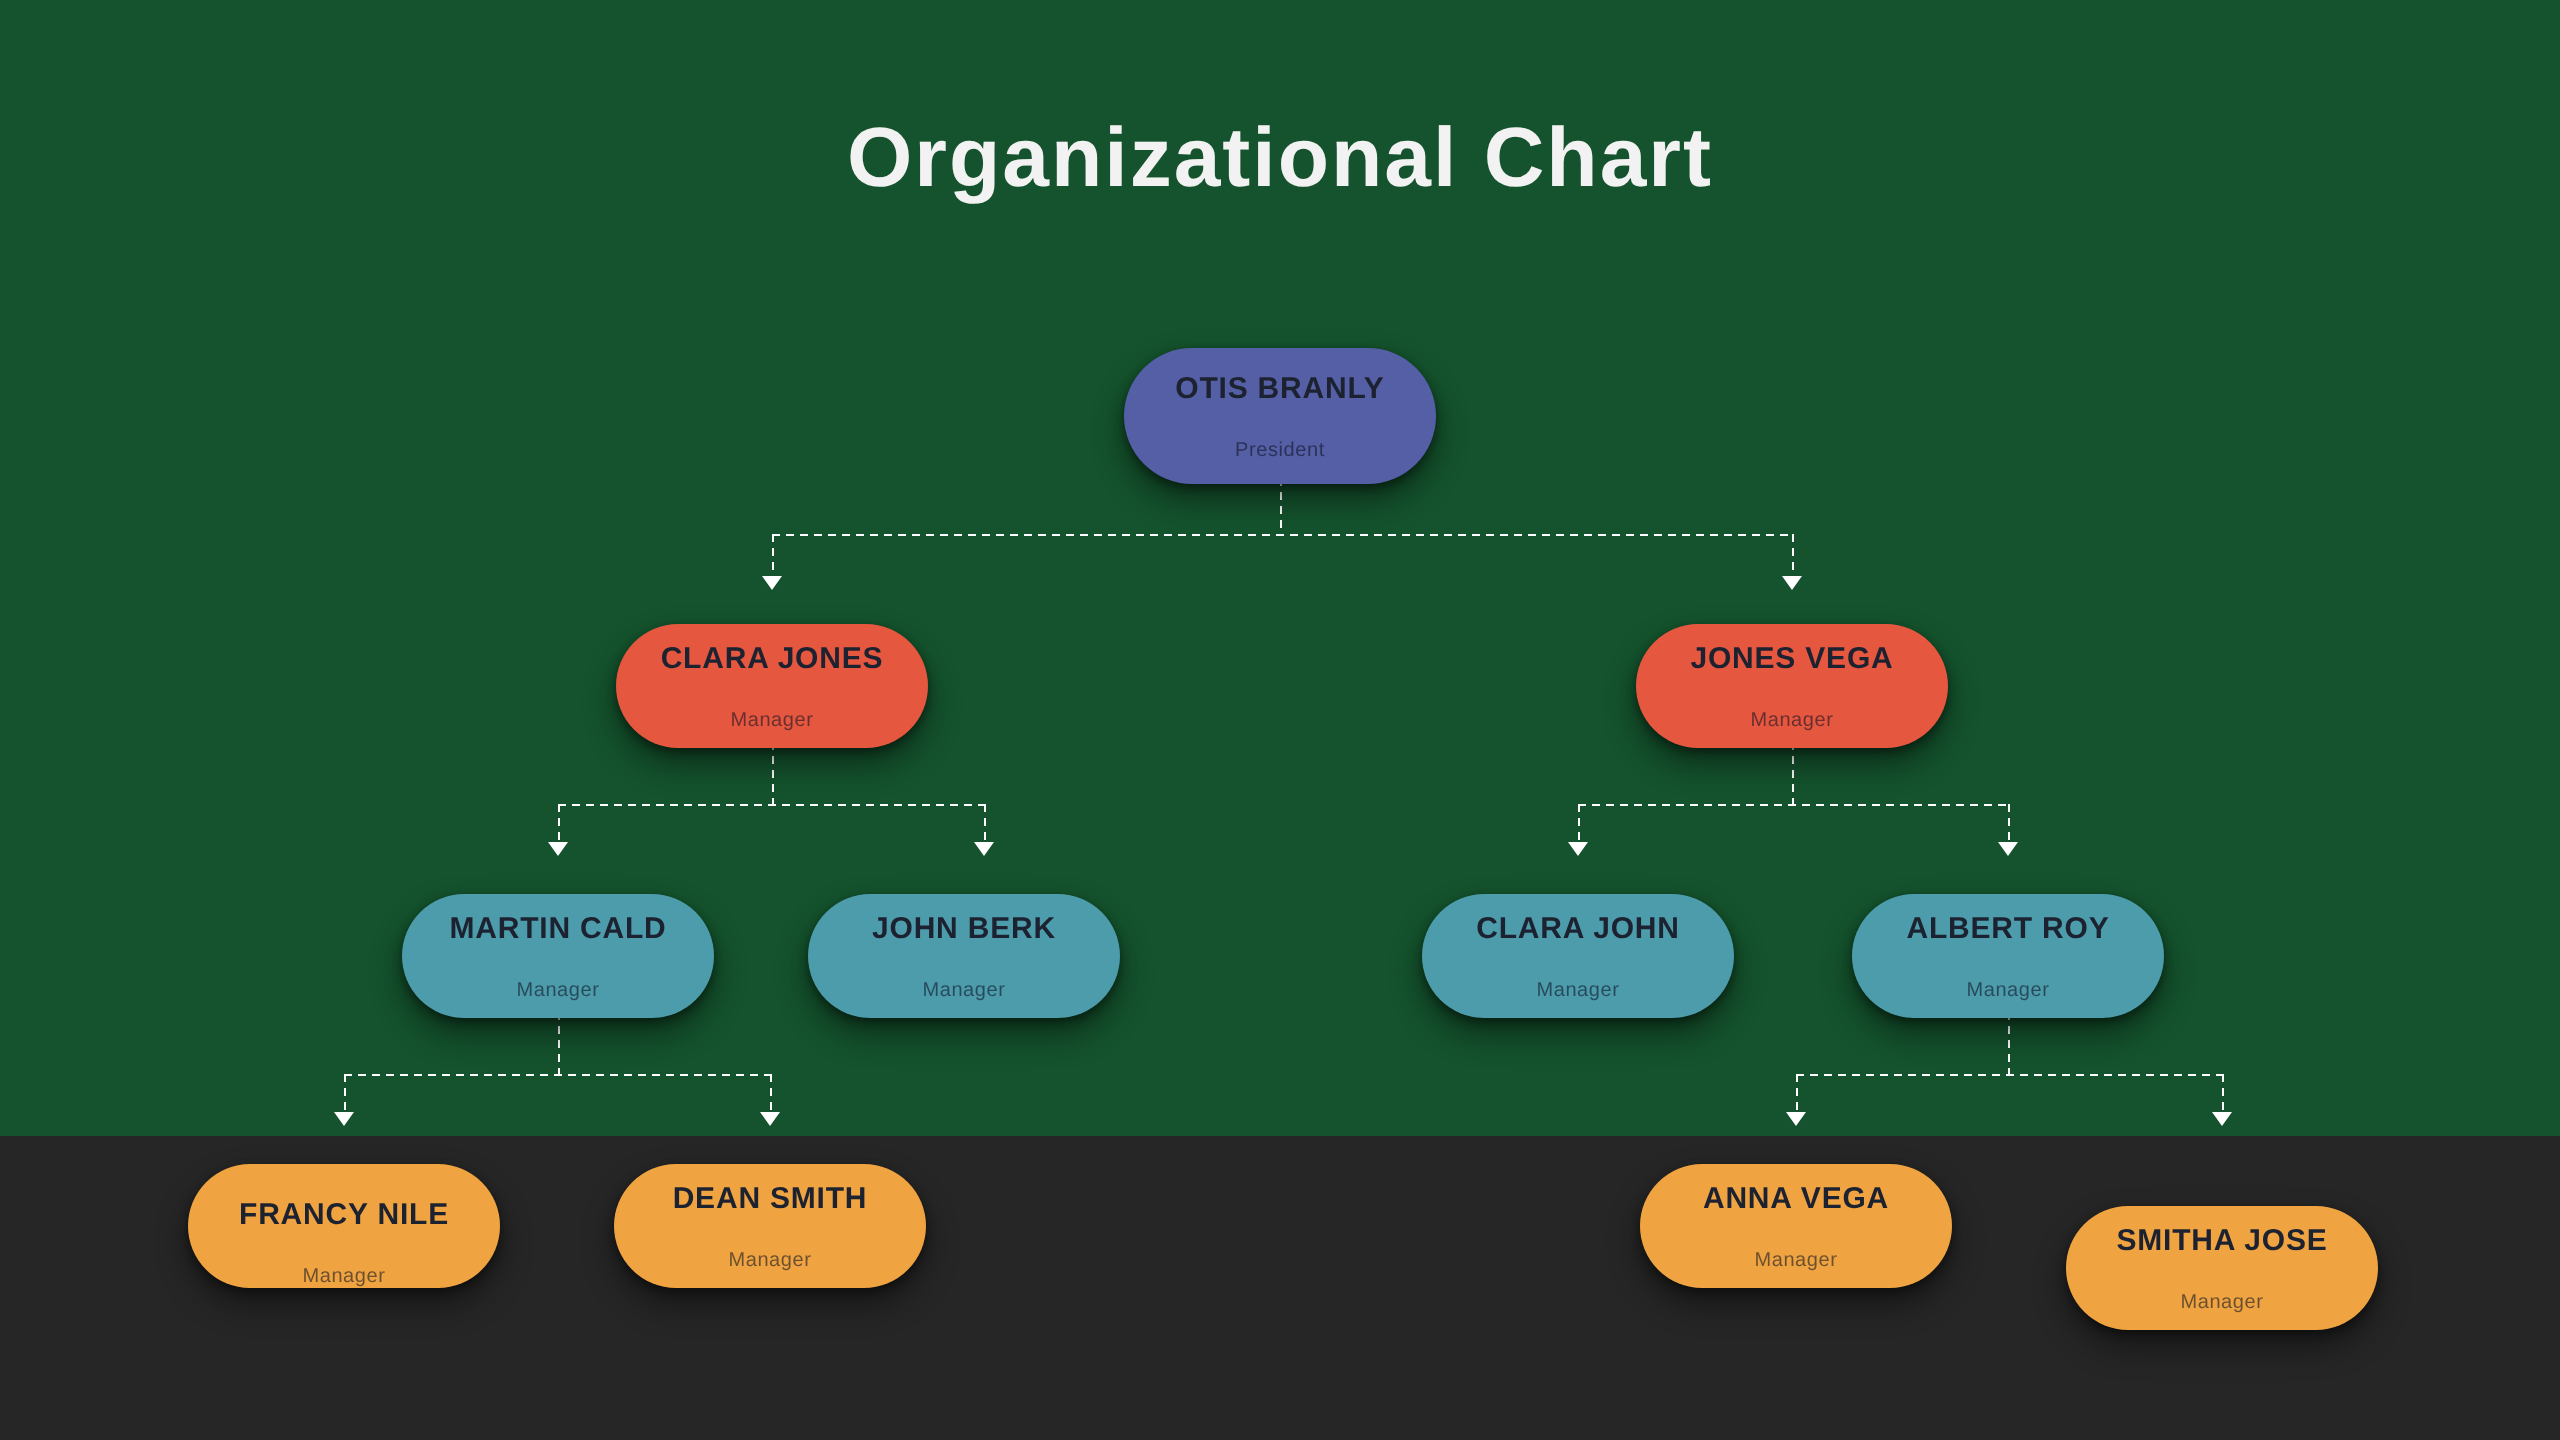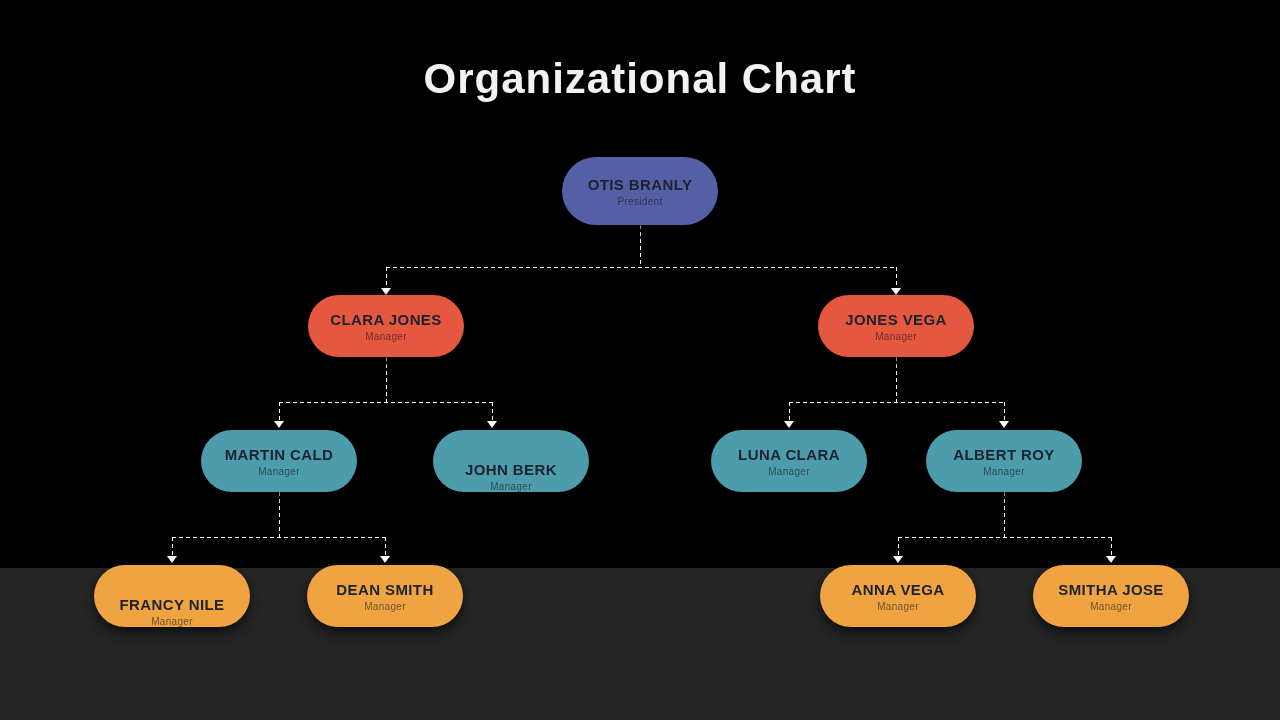--- a/index.html
+++ b/index.html
@@ -2,36 +2,37 @@
 <html><head>
 <meta charset="utf-8">
 <style>
   html, body { margin: 0; padding: 0; }
   body {
     width: 1280px; height: 720px;
     background: #262626;
     font-family: "Liberation Sans", "DejaVu Sans", sans-serif;
     overflow: hidden;
   }
-  .slide { position: relative; width: 1280px; height: 568px; background: #000000; }
+  .slide { position: relative; width: 1280px; height: 568px; background: #14532d; }
 
   .title {
     position: absolute; top: 55px; left: 0; width: 100%;
     text-align: center;
     font-size: 42px; font-weight: bold; letter-spacing: 1px;
     color: #f2f2f2;
   }
 
   .node {
     position: absolute;
     border-radius: 999px;
     display: flex; flex-direction: column;
     align-items: center; justify-content: center;
-    gap: 3px;
+    gap: 17px;
     box-shadow: 0 8px 16px rgba(0,0,0,0.45), 0 2px 5px rgba(0,0,0,0.4);
+    margin-top: 17px;
   }
   .node .name {
     font-size: 15px; font-weight: bold;
     color: #1d2231; letter-spacing: 0.4px;
     white-space: nowrap;
   }
   .node .role {
     font-size: 10px;
     color: rgba(14, 18, 32, 0.58);
     letter-spacing: 0.3px;
@@ -118,27 +119,27 @@
   <div class="node" style="left: 818px; top: 295px; width: 156px; height: 62px; background-color: rgb(230, 87, 64);">
     <div class="name">JONES VEGA</div>
     <div class="role">Manager</div>
   </div>
 
   <div class="node" style="left: 201px; top: 430px; width: 156px; height: 62px; background-color: rgb(76, 156, 171); text-align: center;">
     <div class="name">MARTIN CALD</div>
     <div class="role">Manager</div>
   </div>
 
-  <div class="node" style="left: 433px; top: 430px; width: 156px; height: 62px; background-color: rgb(76, 156, 171); justify-content: flex-end;">
+  <div class="node" style="left: 404px; top: 430px; width: 156px; height: 62px; background-color: rgb(76, 156, 171);">
     <div class="name">JOHN BERK</div>
     <div class="role">Manager</div>
   </div>
 
   <div class="node" style="left: 711px; top: 430px; width: 156px; height: 62px; background-color: rgb(76, 156, 171);">
-    <div class="name">LUNA CLARA</div>
+    <div class="name">CLARA JOHN</div>
     <div class="role">Manager</div>
   </div>
 
   <div class="node" style="left: 926px; top: 430px; width: 156px; height: 62px; background-color: rgb(76, 156, 171);">
     <div class="name">ALBERT ROY</div>
     <div class="role">Manager</div>
   </div>
 
   <div class="node" style="left: 94px; top: 565px; width: 156px; height: 62px; background-color: rgb(239, 164, 65); justify-content: flex-end;">
     <div class="name">FRANCY NILE</div>
@@ -148,18 +149,18 @@
   <div class="node" style="left: 307px; top: 565px; width: 156px; height: 62px; background-color: rgb(239, 164, 65);">
     <div class="name">DEAN SMITH</div>
     <div class="role">Manager</div>
   </div>
 
   <div class="node" style="left: 820px; top: 565px; width: 156px; height: 62px; background-color: rgb(239, 164, 65);">
     <div class="name">ANNA VEGA</div>
     <div class="role">Manager</div>
   </div>
 
-  <div class="node" style="left: 1033px; top: 565px; width: 156px; height: 62px; background-color: rgb(239, 164, 65);">
+  <div class="node" style="left: 1033px; top: 586px; width: 156px; height: 62px; background-color: rgb(239, 164, 65);">
     <div class="name">SMITHA JOSE</div>
     <div class="role">Manager</div>
   </div>
 
 </div>
 
 </body></html>

